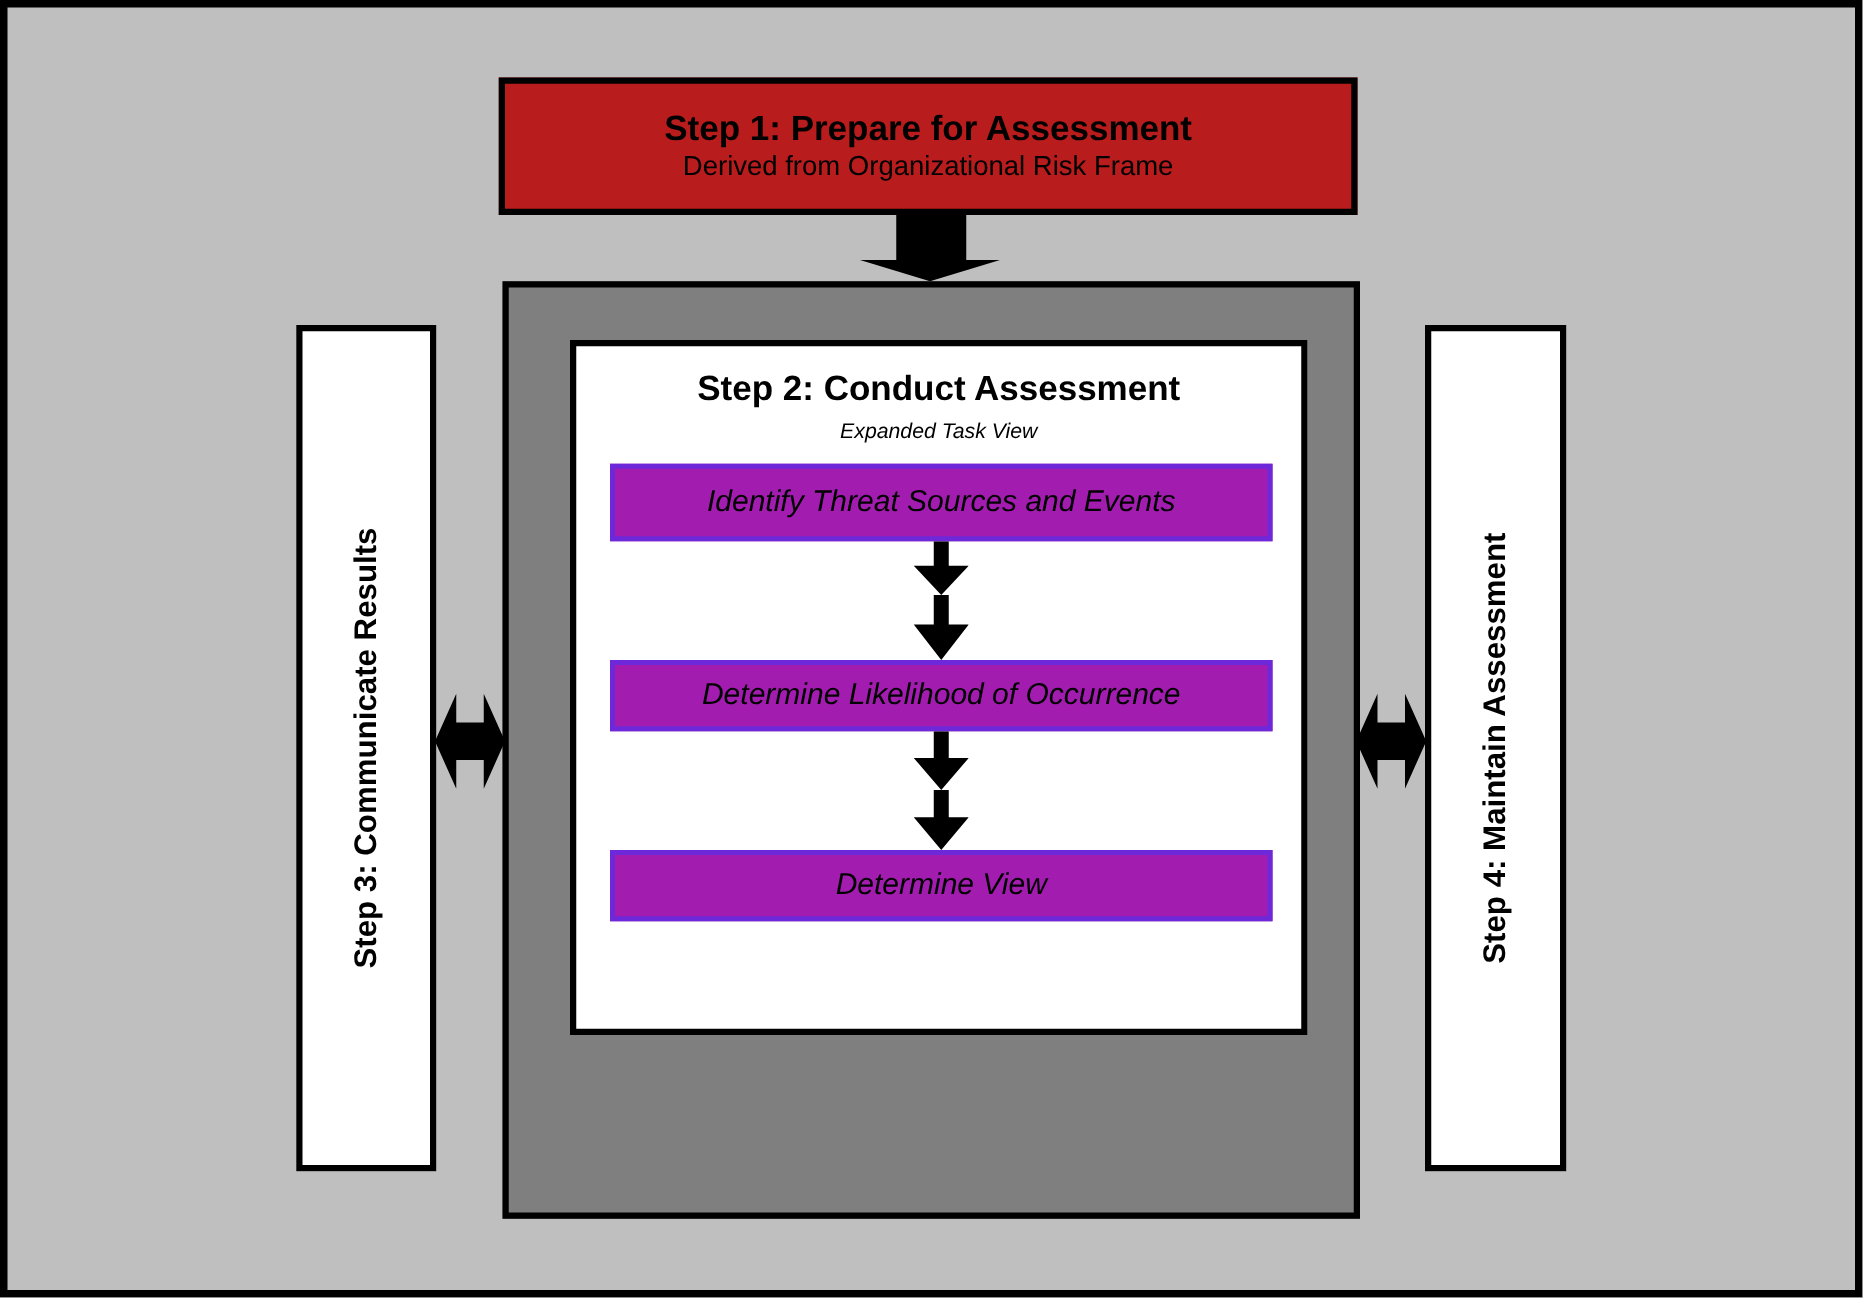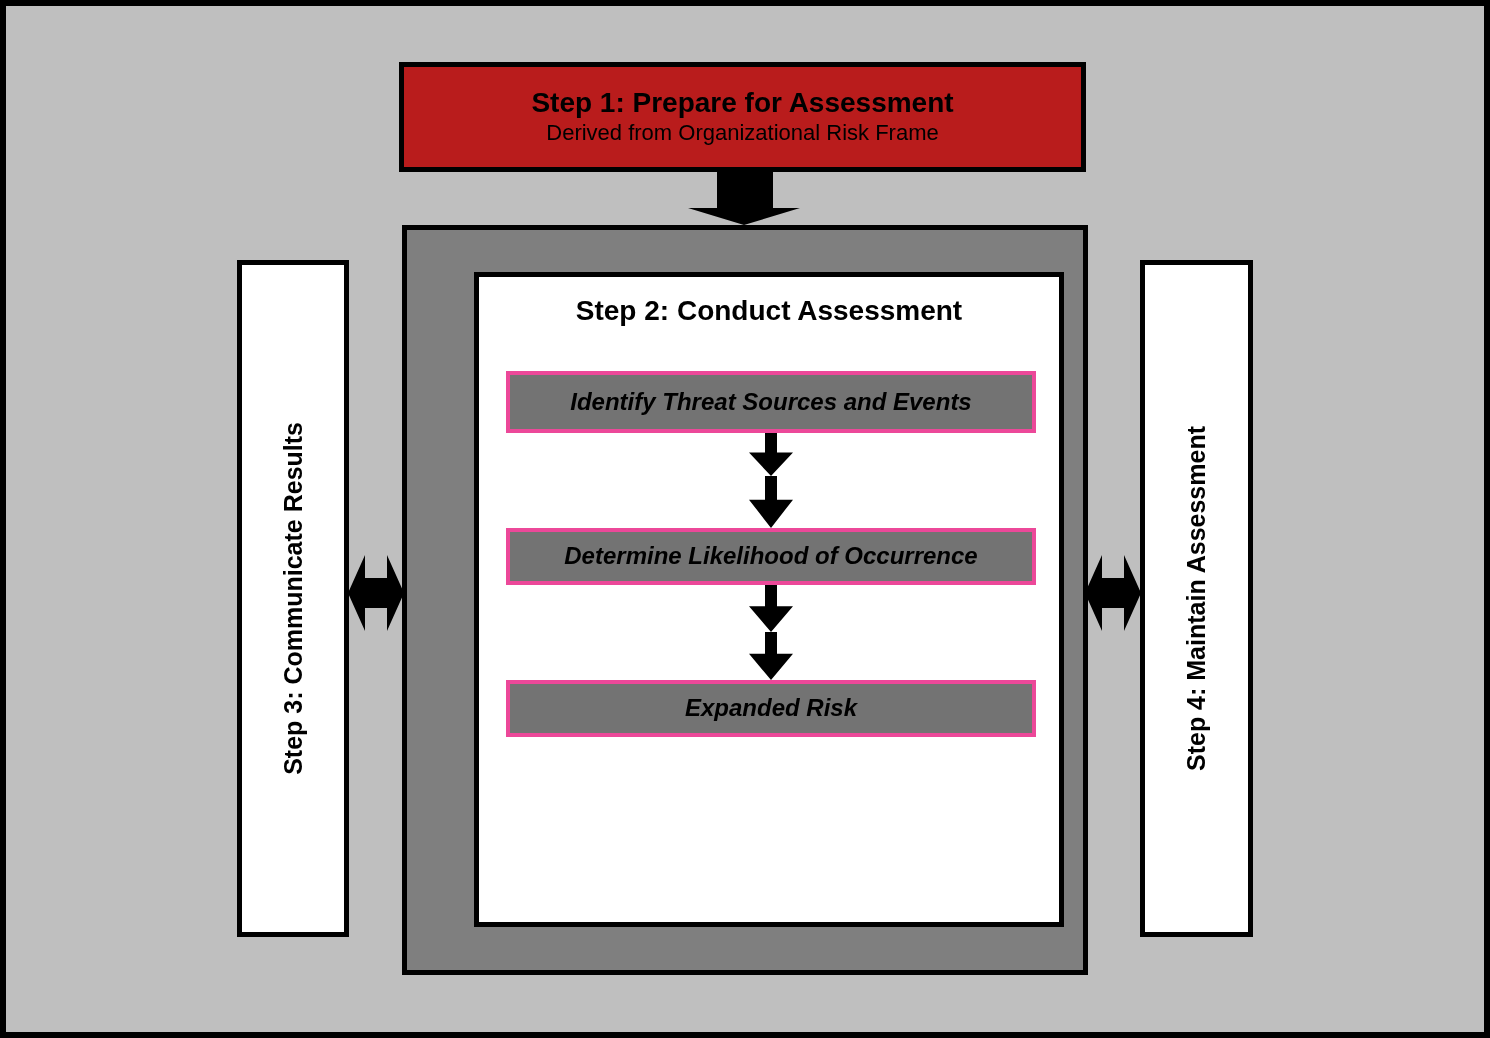--- a/index.html
+++ b/index.html
@@ -36,41 +36,41 @@
   #big-down-arrow { left: 688px; top: 170px; width: 112px; height: 55px; }
 
   
   #assessment-frame {
     left: 402px; top: 225px; width: 686px; height: 750px;
     background: #7f7f7f; border: 5px solid #000;
   }
 
   
   #step2-box {
-    left: 474px; top: 272px; width: 590px; height: 655px;
+    left: 456px; top: 272px; width: 590px; height: 556px;
     background: #ffffff; border: 5px solid #000;
   }
   #step2-title {
     position: absolute; top: 18px; left: 0; right: 0;
     text-align: center; font-size: 28px; font-weight: bold; color: #000;
   }
   #step2-subtitle {
     position: absolute; top: 58px; left: 0; right: 0;
     text-align: center; font-size: 17px; font-style: italic; color: #000;
   }
   #task-flow {
     position: absolute; top: 94px; left: 27px; width: 530px;
     display: flex; flex-direction: column; align-items: center;
   }
   .task-box {
     width: 530px; box-sizing: border-box;
-    background: #737373; border: 4px solid #ec4899;
+    background: #a21caf; border: 4px solid #6d28d9;
     display: flex; align-items: center; justify-content: center;
     text-align: center;
-    font-size: 24px; font-weight: bold; font-style: italic; color: #000;
+    font-size: 24px; font-weight: normal; font-style: italic; color: #000;
     white-space: pre-line; line-height: 1.35;
   }
   .h1line { height: 62px; }
   .h2line { height: 88px; }
   .hshort { height: 57px; }
   .flow-arrow { display: flex; align-items: center; justify-content: center; }
   .g1 { height: 43px; } .g2 { height: 52px; } .g3 { height: 47px; } .g4 { height: 48px; }
   .flow-arrow svg { height: 100%; width: 44px; display: block; }
 
   
@@ -102,20 +102,21 @@
   </div>
 
   <svg class="abs" id="big-down-arrow" viewBox="0 0 112 55">
     <polygon class="fill-black" points="29,0 85,0 85,38 112,38 56,55 0,38 29,38"></polygon>
   </svg>
 
   <div class="abs" id="assessment-frame"></div>
 
   <div class="abs" id="step2-box">
     <div id="step2-title">Step 2: Conduct Assessment</div>
+    <div id="step2-subtitle">Expanded Task View</div>
 
     <div id="task-flow">
       <div class="task-box h1line">Identify Threat Sources and Events</div>
       <div class="flow-arrow g1">
         <svg viewBox="0 0 44 44" preserveAspectRatio="none">
             <polygon class="fill-black" points="16,0 28,0 28,20 44,20 22,44 0,20 16,20"></polygon>
           </svg>
       </div>
       <div class="flow-arrow g2">
         <svg viewBox="0 0 44 44" preserveAspectRatio="none">
@@ -126,21 +127,21 @@
       <div class="flow-arrow g3">
         <svg viewBox="0 0 44 44" preserveAspectRatio="none">
             <polygon class="fill-black" points="16,0 28,0 28,20 44,20 22,44 0,20 16,20"></polygon>
           </svg>
       </div>
       <div class="flow-arrow g4">
         <svg viewBox="0 0 44 44" preserveAspectRatio="none">
             <polygon class="fill-black" points="16,0 28,0 28,20 44,20 22,44 0,20 16,20"></polygon>
           </svg>
       </div>
-      <div class="task-box hshort">Expanded Risk</div>
+      <div class="task-box hshort">Determine View</div>
     </div>
   </div>
 
   <div class="abs side-box" id="step3-box">
     <div class="vertical-label">Step 3: Communicate Results</div>
   </div>
 
   <div class="abs side-box" id="step4-box">
     <div class="vertical-label">Step 4: Maintain Assessment</div>
   </div>

